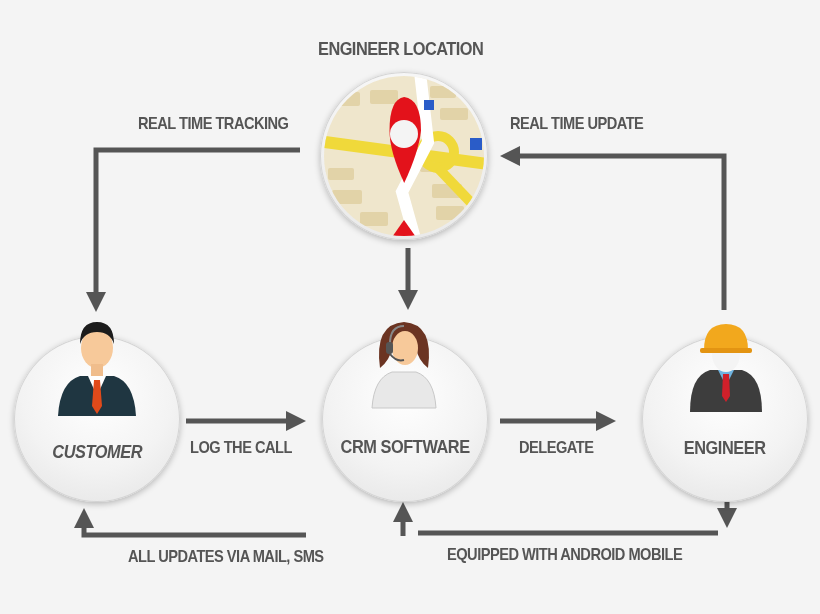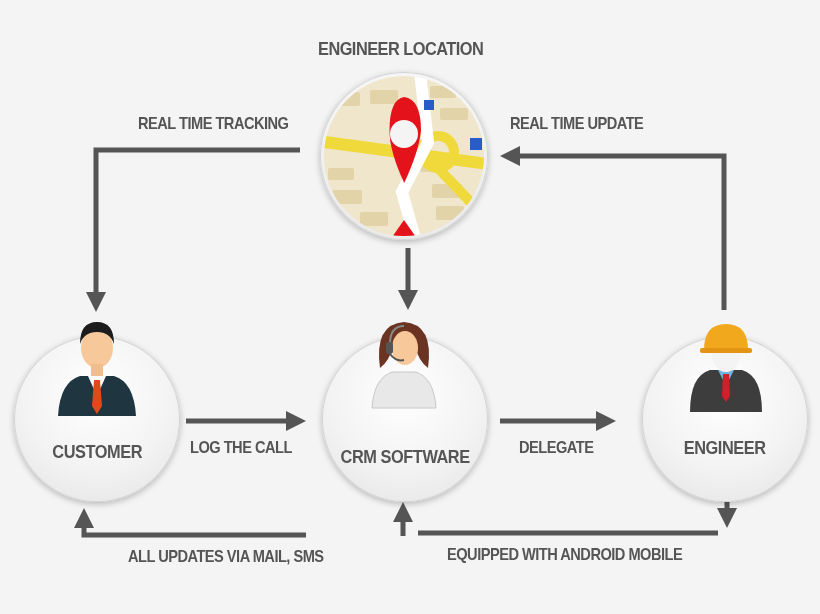--- a/index.html
+++ b/index.html
@@ -84,33 +84,33 @@
 </div>
 
 <div class="label" style="left:138px; top:114px;">REAL TIME TRACKING</div>
 <div class="label" style="left:510px; top:114px;">REAL TIME UPDATE</div>
 <div class="label" style="left:190px; top:438px;">LOG THE CALL</div>
 <div class="label" style="left:519px; top:438px;">DELEGATE</div>
 <div class="label" style="left:128px; top:547px;">ALL UPDATES VIA MAIL, SMS</div>
 <div class="label" style="left:447px; top:545px;">EQUIPPED WITH ANDROID MOBILE</div>
 
 <div class="node" style="left:14px; top:336px; width:166px; height:166px;">
-  <div class="node-title" style="top:104px;"><span>CUSTOMER</span></div>
+  <div class="node-title" style="top:104px;font-style:italic;"><span>CUSTOMER</span></div>
 </div>
 <svg class="icon" style="left:50px; top:318px;" width="94" height="100">
   <path d="M8,98 Q10,64 30,58 L64,58 Q84,64 86,98 z" fill="#1f3641"></path>
   <path d="M38,58 L47,78 L56,58 z" fill="#fff"></path>
   <path d="M44,62 L50,62 L52,88 L47,96 L42,88 z" fill="#e04a1a"></path>
   <ellipse cx="47" cy="30" rx="16" ry="20" fill="#f7c99a"></ellipse>
   <path d="M30,26 Q30,4 47,4 Q64,4 64,26 Q60,14 47,14 Q34,14 30,26 z" fill="#1c1c1c"></path>
   <rect x="41" y="46" width="12" height="12" fill="#f0bd8c"></rect>
 </svg>
 
 <div class="node" style="left:322px; top:336px; width:166px; height:166px;">
-  <div class="node-title" style="top:109px;text-align:center;"><span>CRM SOFTWARE</span></div>
+  <div class="node-title" style="top:99px;text-align:center;"><span>CRM SOFTWARE</span></div>
 </div>
 <svg class="icon" style="left:368px; top:318px;" width="72" height="92">
   <path d="M4,90 Q6,60 24,54 L48,54 Q66,60 68,90 z" fill="#e8e8e8" stroke="#c8c8c8"></path>
   <path d="M12,50 Q6,6 36,4 Q66,6 60,50 Q50,42 48,30 L24,30 Q22,42 12,50 z" fill="#6b3422"></path>
   <ellipse cx="37" cy="30" rx="13" ry="17" fill="#f7c99a"></ellipse>
   <path d="M22,26 Q22,8 36,8" stroke="#888" stroke-width="2" fill="none"></path>
   <rect x="18" y="24" width="7" height="12" rx="3" fill="#555"></rect>
   <path d="M22,36 Q28,44 36,42" stroke="#555" stroke-width="2" fill="none"></path>
 </svg>
 

